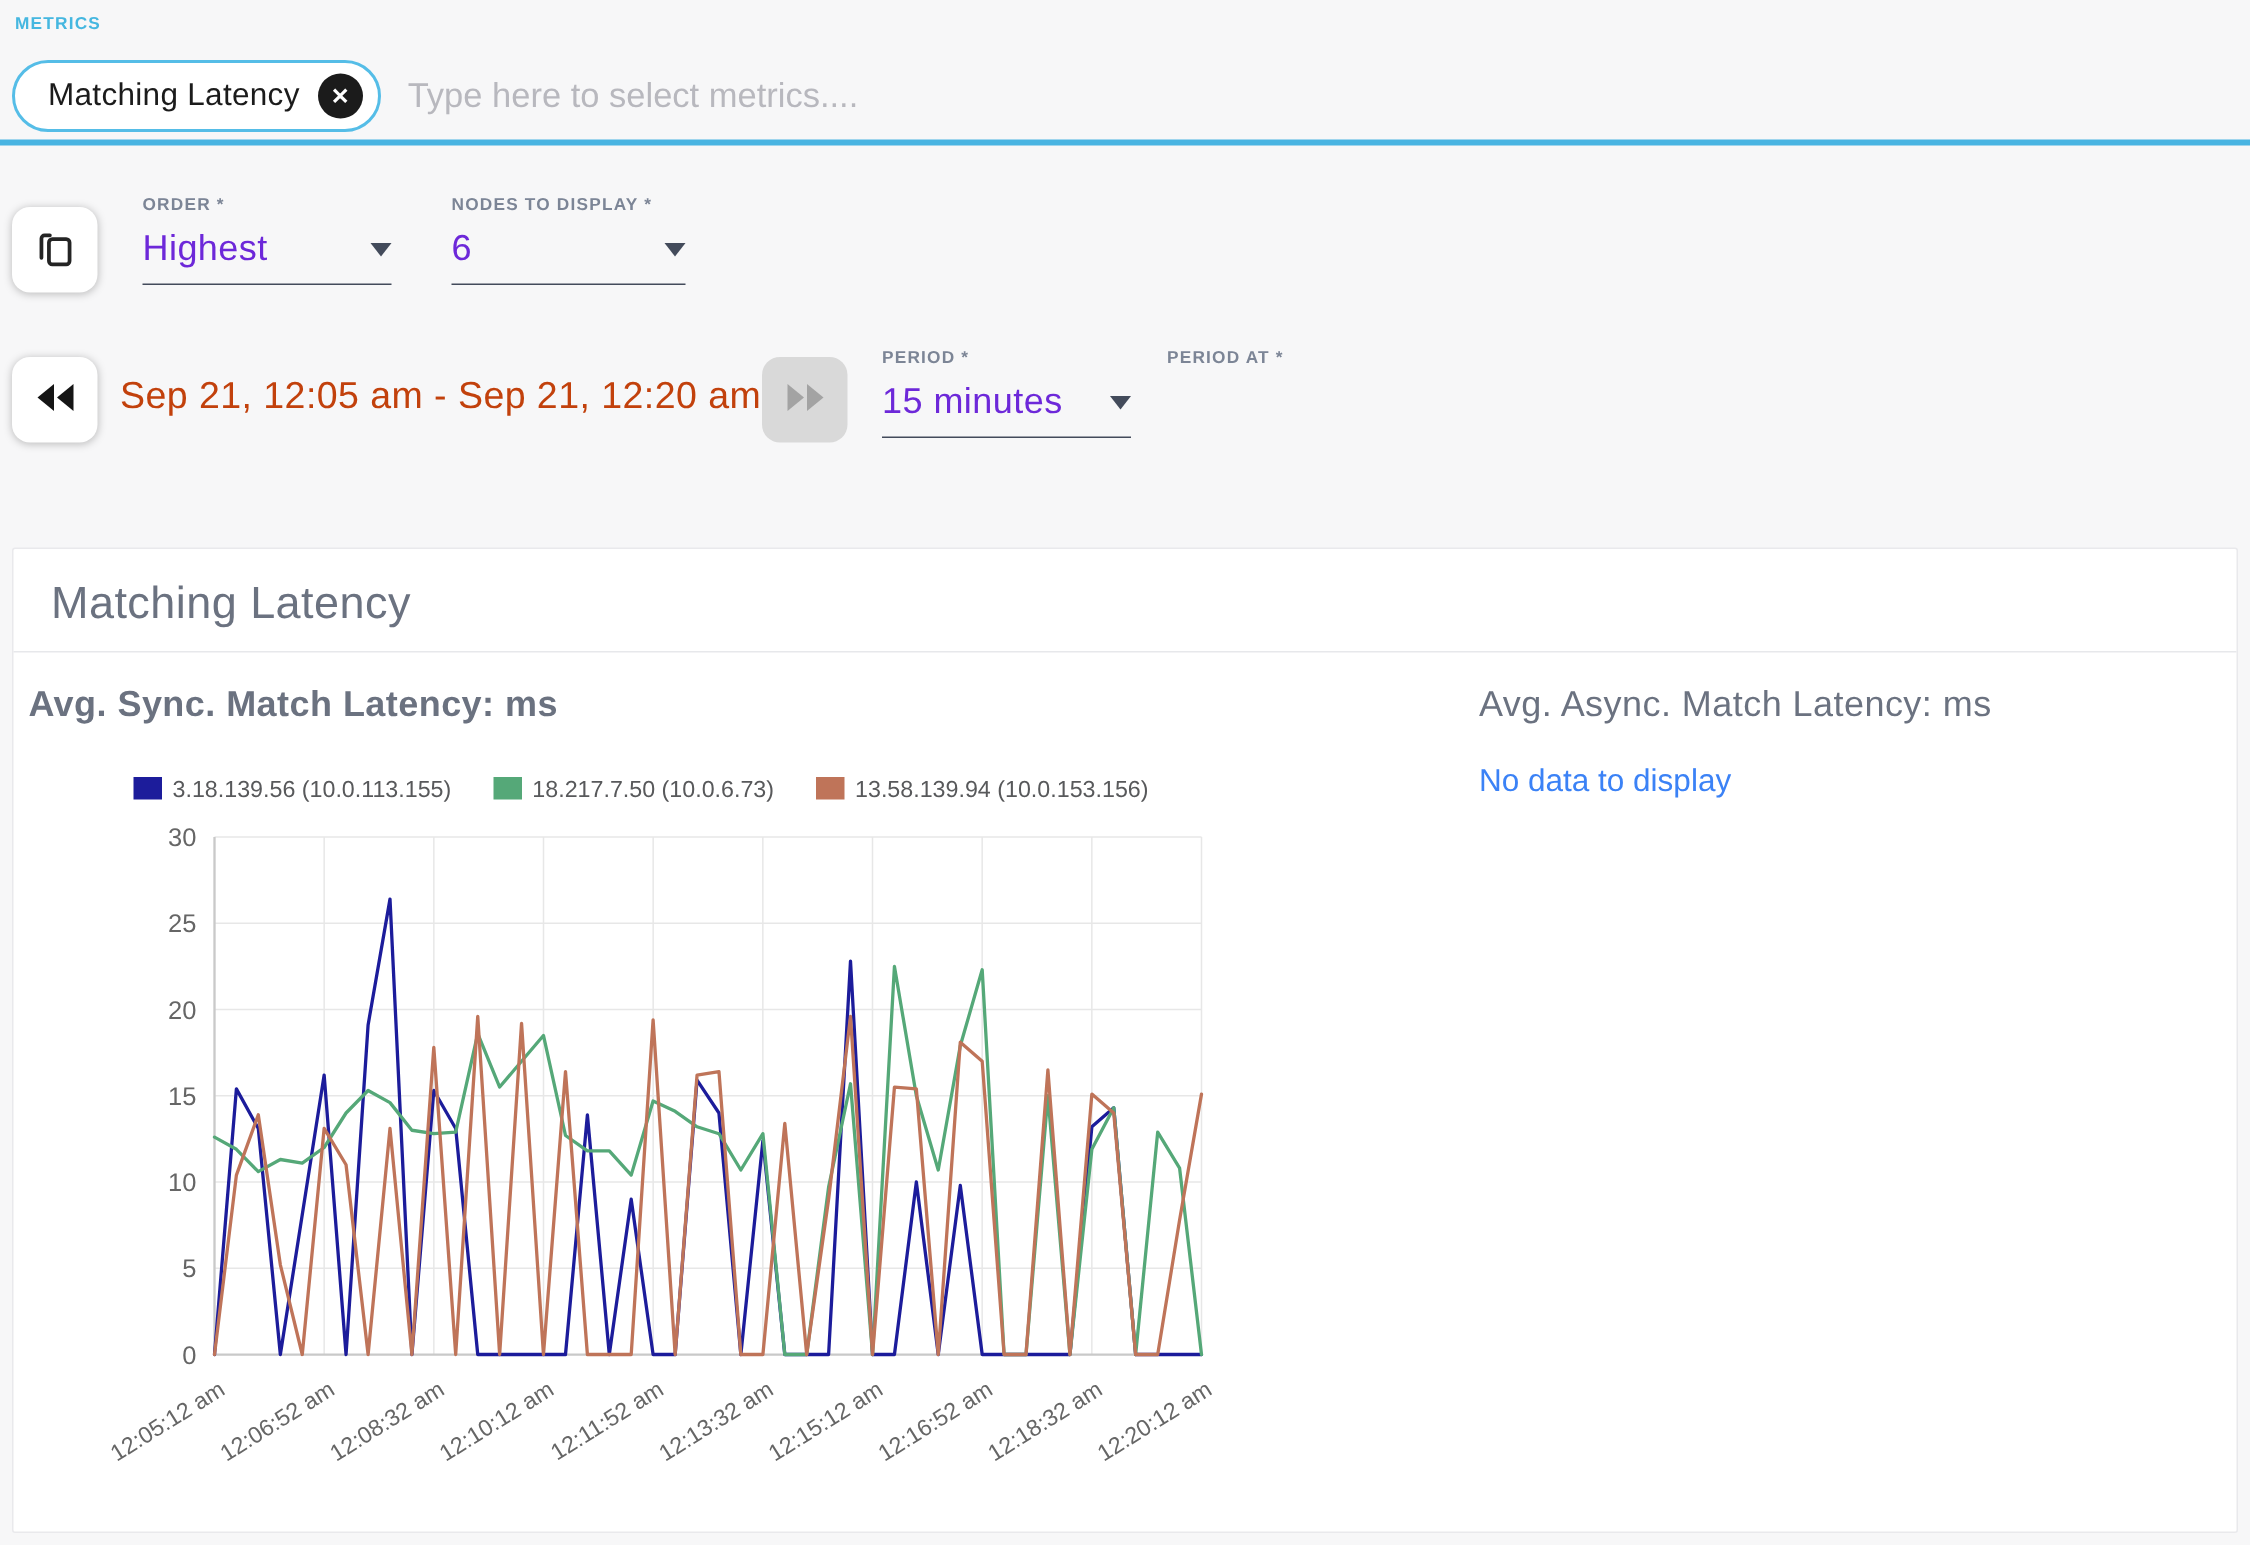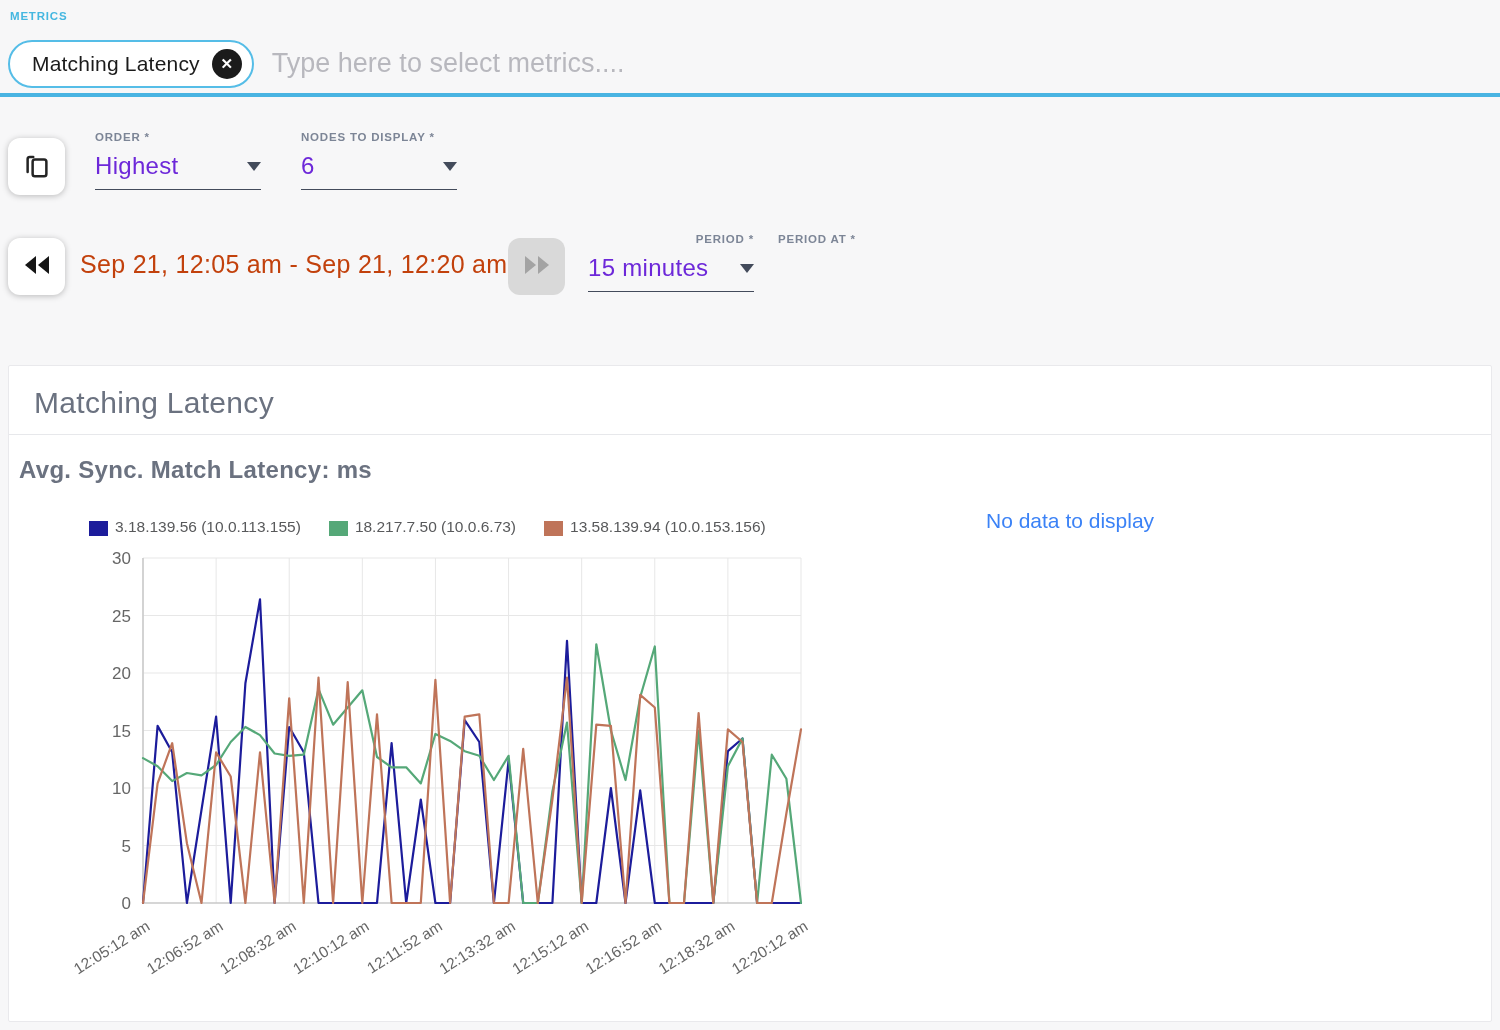--- a/index.html
+++ b/index.html
@@ -5,21 +5,21 @@
   * { margin:0; padding:0; box-sizing:border-box; }
   html,body { width:1500px; height:1030px; background:#f7f7f8; font-family:"Liberation Sans", sans-serif; overflow:hidden; }
   .page { position:relative; width:1365px; height:1030px; }
 
   
   .metrics-label { position:absolute; left:10px; top:10px; font-size:11.5px; font-weight:bold; letter-spacing:.8px; color:#45b7e0; }
   .select-row { position:absolute; left:0; top:34px; width:1500px; height:63px; display:flex; align-items:center; border-bottom:4px solid #49b4e2; padding-left:8px; }
   .chip { display:flex; align-items:center; gap:12px; height:48px; padding:0 10px 0 22px; background:#fff; border:2.5px solid #55bde7; border-radius:26px; cursor:pointer; }
   .chip-label { font-size:21px; color:#1b1b1b; letter-spacing:.2px; white-space:nowrap; }
   .chip-x { width:30px; height:30px; border-radius:50%; background:#1b1b1b; color:#fff; display:flex; align-items:center; justify-content:center; font-size:15px; font-weight:bold; cursor:pointer; }
-  .metric-input { flex:1; margin-left:18px; border:none; outline:none; background:transparent; font-size:27px; color:#444; font-family:"Liberation Sans", sans-serif; }
+  .metric-input { flex:1; margin-left:18px; border:none; outline:none; background:transparent; font-size:23px; color:#444; font-family:"Liberation Sans", sans-serif; }
   .metric-input::placeholder { color:#b8b8be; }
 
   
   .sq-btn { position:absolute; width:57px; height:57px; border:none; border-radius:12px; background:#fff; box-shadow:0 1px 6px rgba(0,0,0,.25); display:flex; align-items:center; justify-content:center; cursor:pointer; }
   .sq-btn.disabled { background:#d9d9d9; box-shadow:none; cursor:default; }
 
   
   .field { position:absolute; }
   .field-label { font-size:11.5px; font-weight:bold; letter-spacing:.8px; color:#7c8596; margin-bottom:9px; }
   .field-value-row { display:flex; align-items:center; justify-content:space-between; padding-bottom:9px; border-bottom:1.5px solid #434b5b; cursor:pointer; }
@@ -29,21 +29,21 @@
   .date-range { position:absolute; left:80px; top:250px; font-size:25px; color:#c2410c; letter-spacing:.3px; }
 
   
   .panel { position:absolute; left:8px; top:365px; width:1484px; height:657px; background:#fff; border:1px solid #e9e9ec; border-radius:2px; }
   .panel-title { position:absolute; left:25px; top:20px; font-size:30px; font-weight:500; color:#6b7280; letter-spacing:.3px; }
   .panel-divider { position:absolute; left:0; top:68px; width:100%; height:1px; background:#e7e8eb; }
   .chart-title { position:absolute; font-size:24px; font-weight:500; color:#6b7280; letter-spacing:.3px; }
   .no-data { position:absolute; left:977px; top:143px; font-size:21px; color:#3b82f6; }
 
   .legend { position:absolute; left:80px; top:152px; display:flex; gap:28px; }
-  .legend-item { display:flex; align-items:flex-end; gap:7px; cursor:pointer; }
+  .legend-item { display:flex; align-items:flex-start; gap:7px; cursor:pointer; }
   .legend-swatch { width:19px; height:15px; display:inline-block; }
   .legend-text { font-size:15.5px; color:#58595b; }
 
   .chart-wrap { position:absolute; left:20px; top:178px; }
   svg text { font-family:"Liberation Sans", sans-serif; }
 </style>
 </head>
 <body>
 
 <div class="page">
@@ -95,37 +95,38 @@
 
   <button class="sq-btn disabled" style="left:508px; top:238px;">
     <span>
       <svg width="28" height="22" viewBox="0 0 28 22">
         <polygon points="2,2 2,20 13,11" fill="#a3a3a3"></polygon>
         <polygon points="15,2 15,20 26,11" fill="#a3a3a3"></polygon>
       </svg>
     </span>
   </button>
 
-  <div class="field" style="left:588px; top:233px; width:166px;text-align:right;">
+  <div class="field" style="left:588px; top:233px; width:166px;">
     <div class="field-label">PERIOD *</div>
     <div class="field-value-row">
       <span class="field-value">15 minutes</span>
       <span class="caret"></span>
     </div>
   </div>
 
   <div class="field" style="left:778px; top:233px; width:166px;">
     <div class="field-label">PERIOD AT *</div>
   </div>
 
   <div class="panel">
     <div class="panel-title">Matching Latency</div>
     <div class="panel-divider"></div>
 
     <div class="chart-title" style="left:10px; top:90px;font-weight:bold;">Avg. Sync. Match Latency: ms</div>
+    <div class="chart-title" style="left:977px; top:90px;">Avg. Async. Match Latency: ms</div>
     <div class="no-data">No data to display</div>
 
     <div class="legend" id="legend">
         <span class="legend-item">
           <span class="legend-swatch" style="background: rgb(28, 28, 155);"></span>
           <span class="legend-text">3.18.139.56 (10.0.113.155)</span>
         </span>
         <span class="legend-item">
           <span class="legend-swatch" style="background: rgb(85, 168, 120);"></span>
           <span class="legend-text">18.217.7.50 (10.0.6.73)</span>

